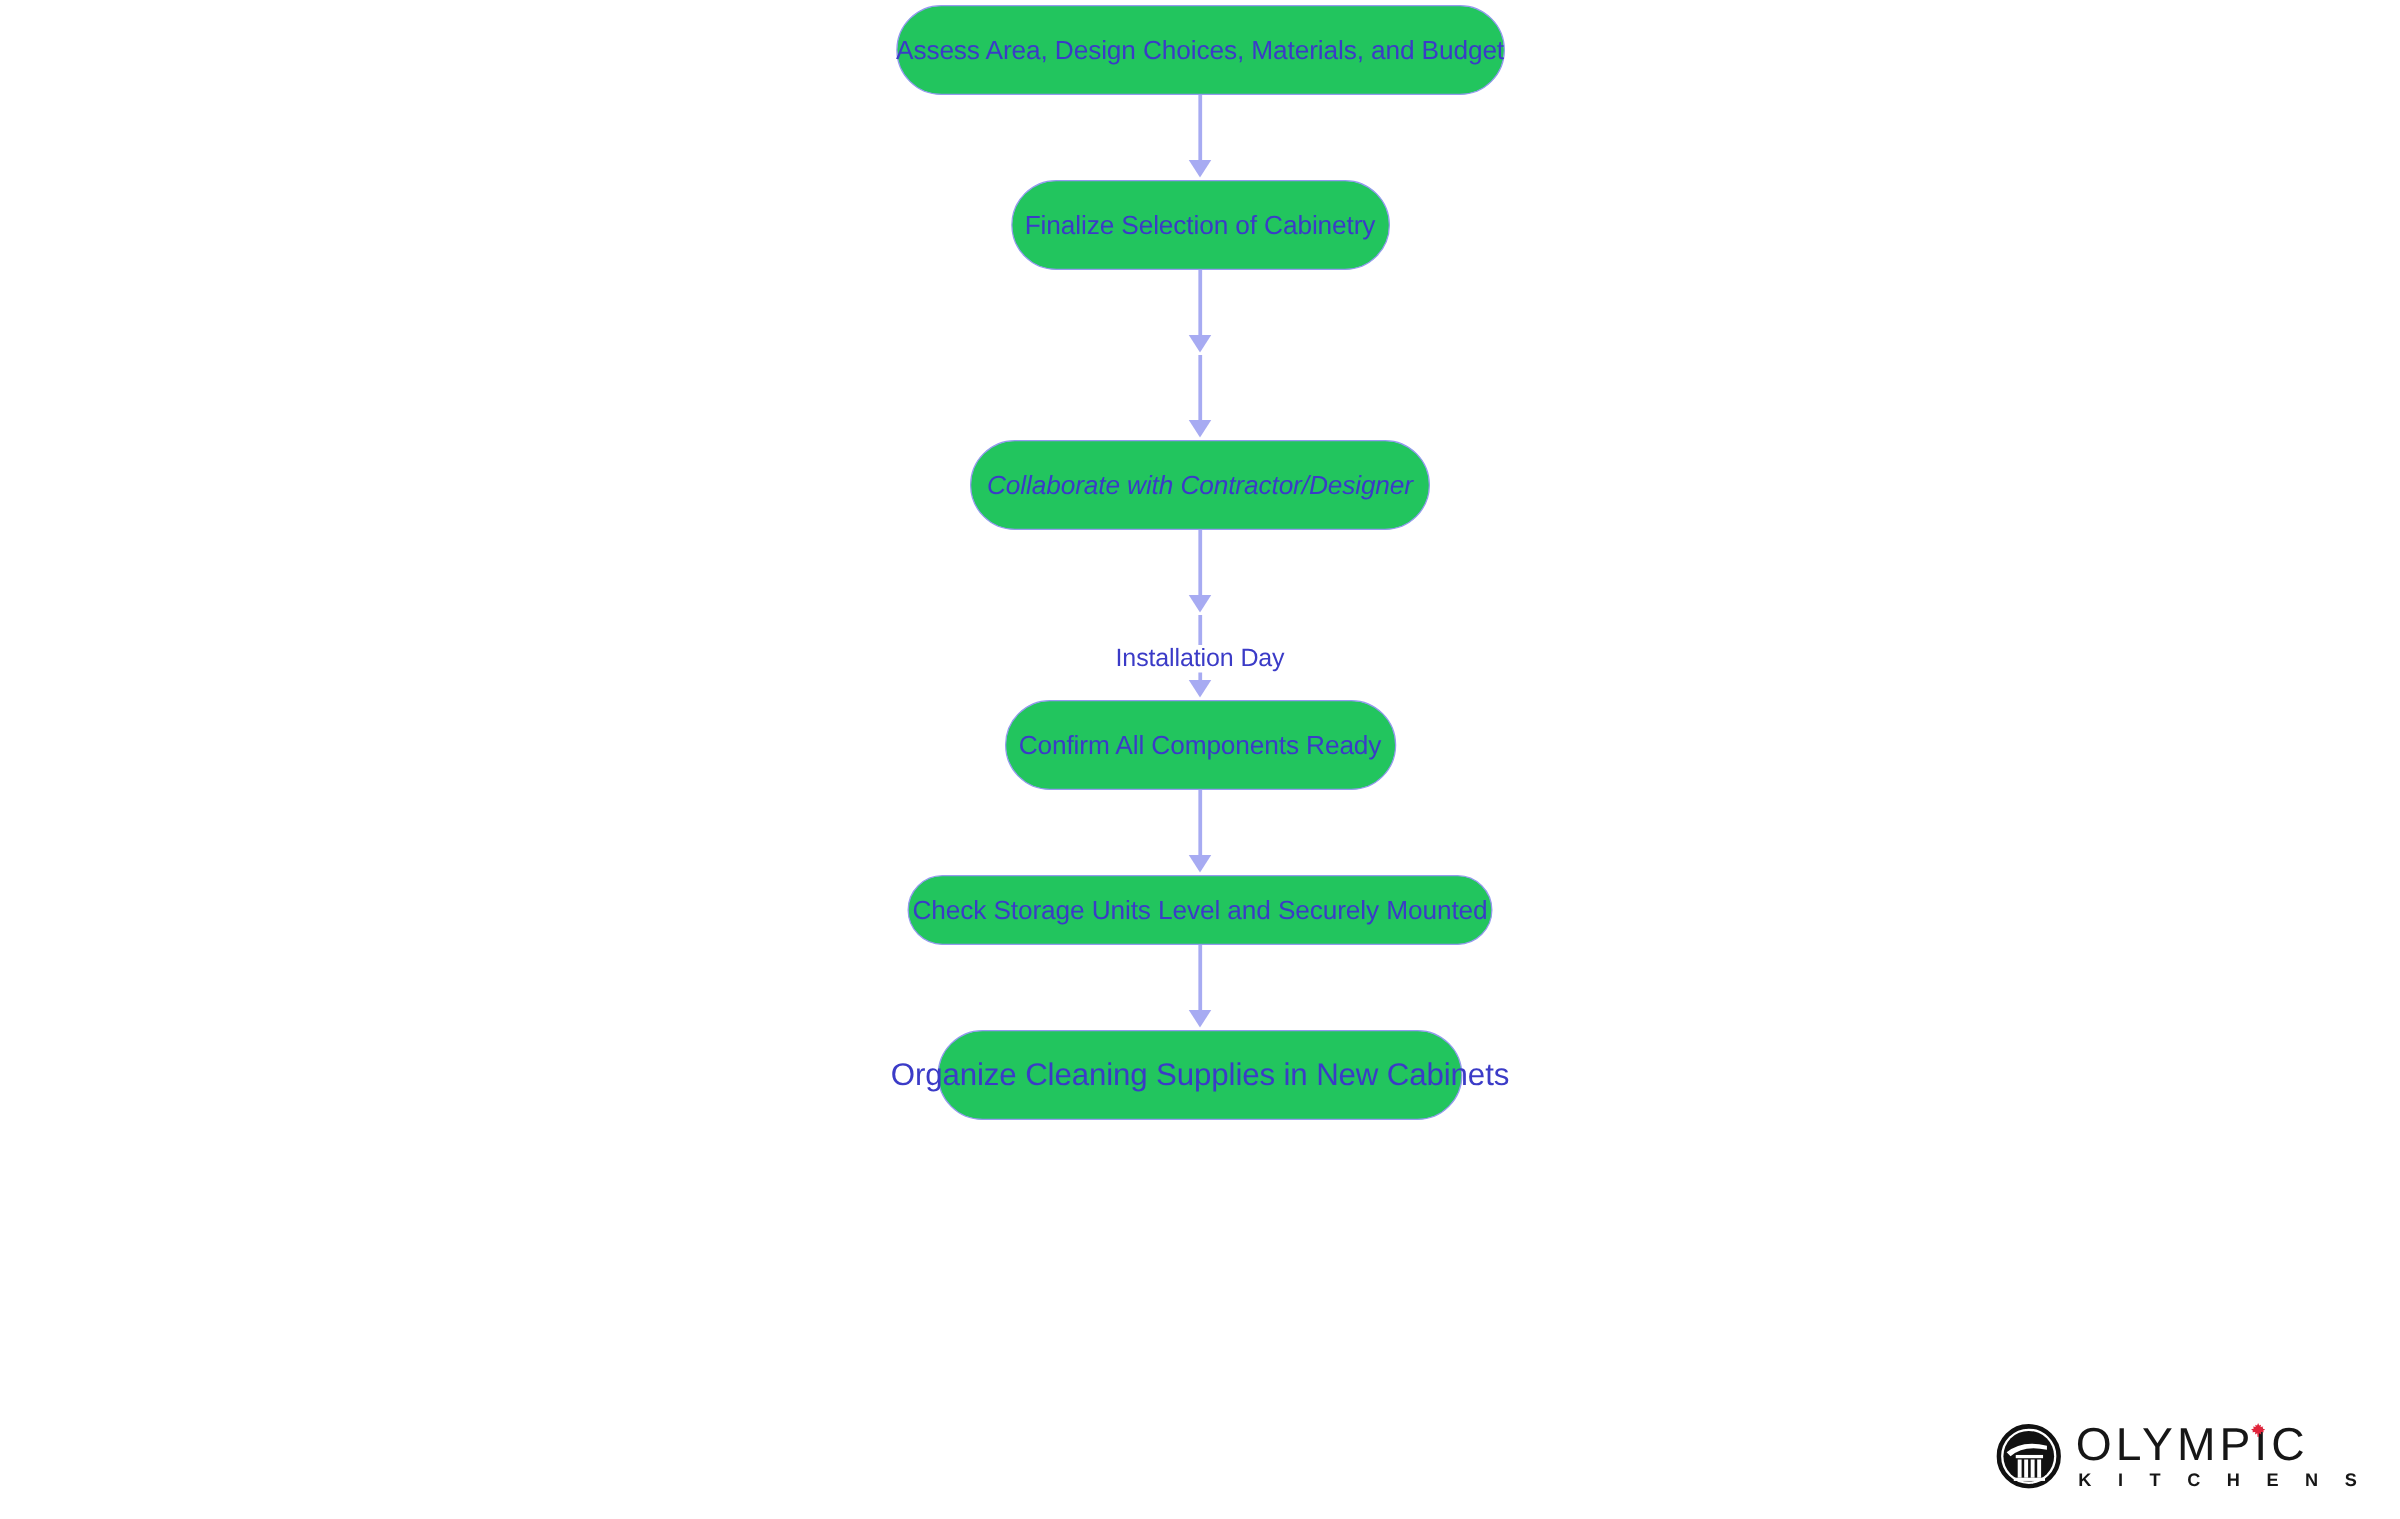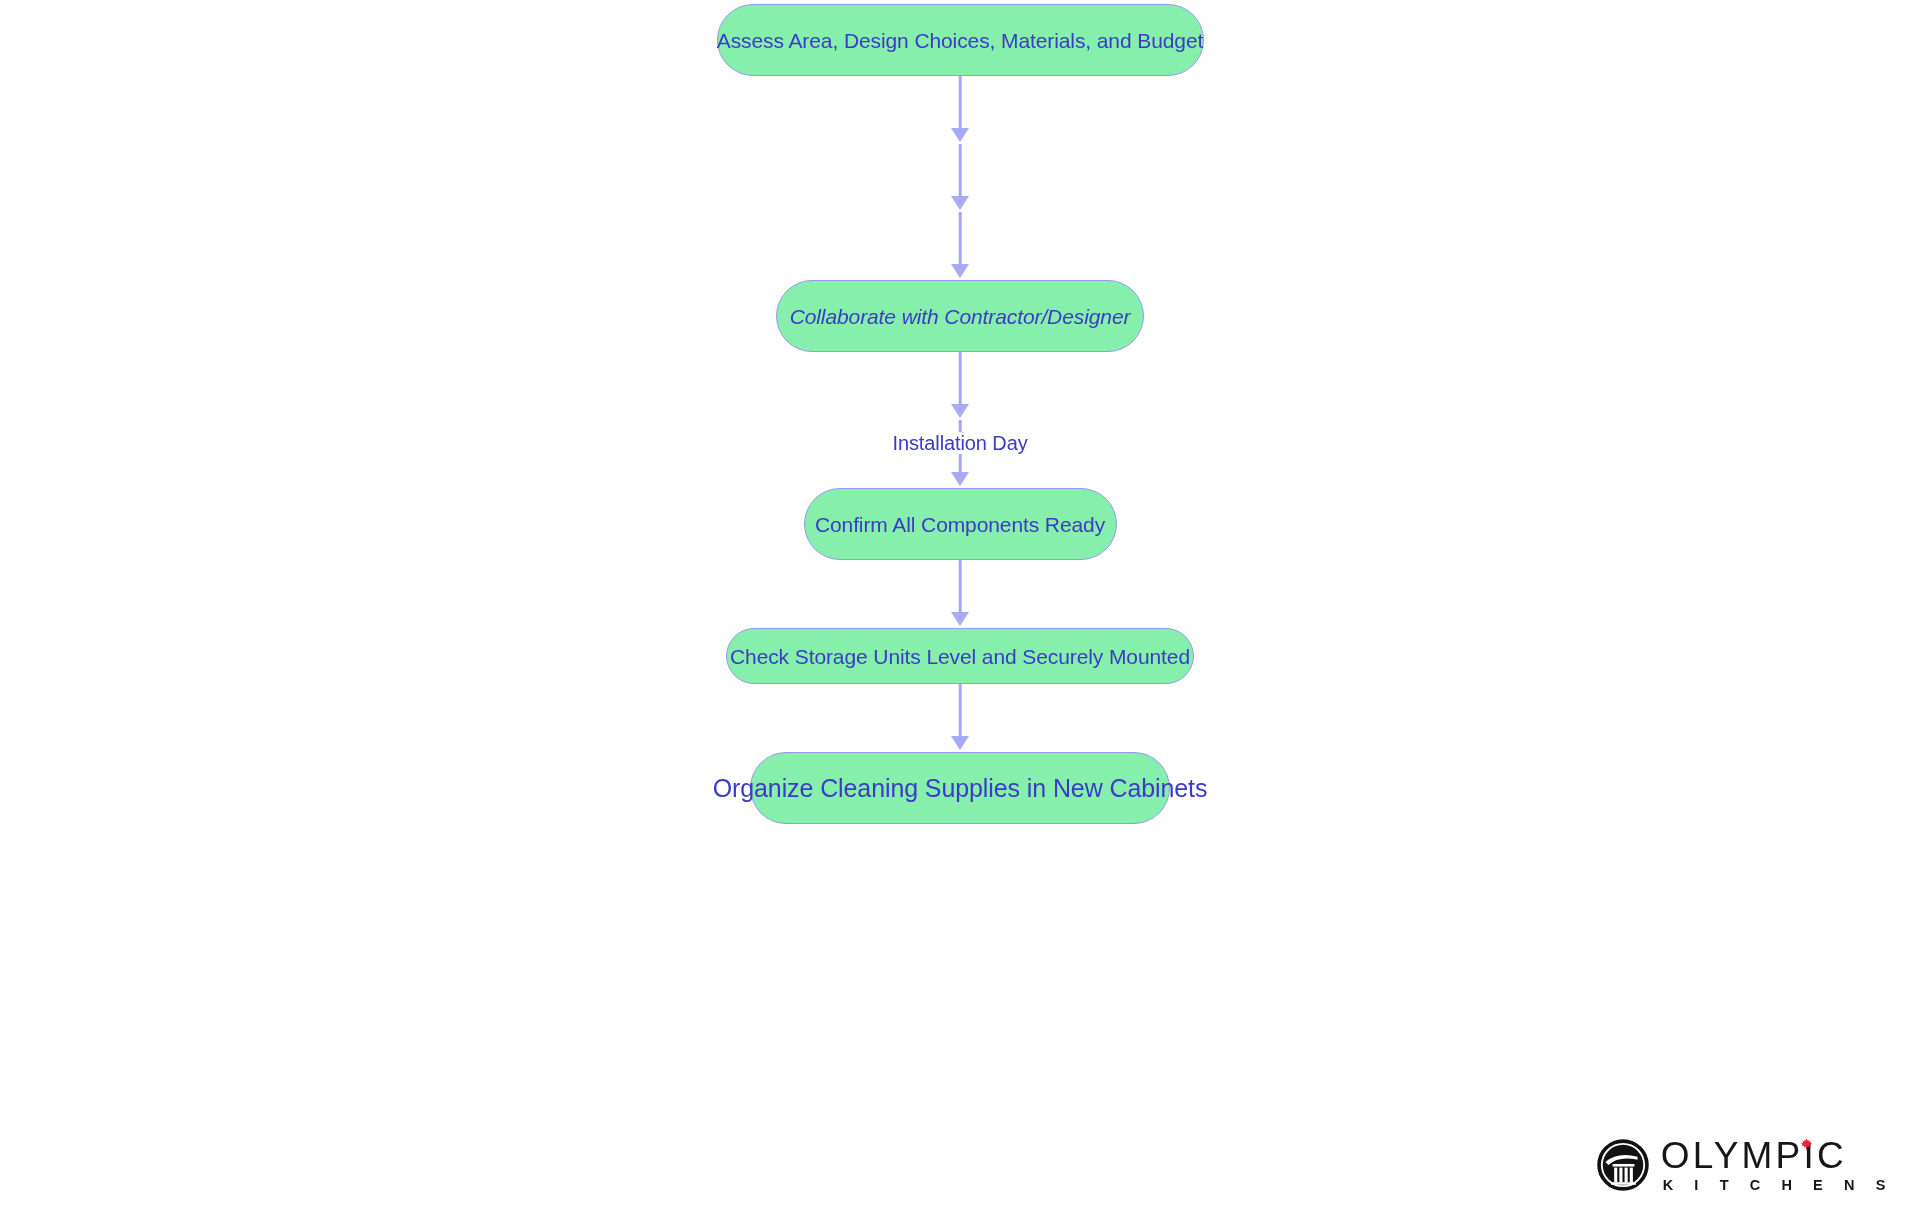--- a/index.html
+++ b/index.html
@@ -29,21 +29,21 @@
     top: 0;
     width: 1920px;
     display: flex;
     flex-direction: column;
     align-items: center;
   }
 
   .node {
     position: relative;
     box-sizing: border-box;
-    background: #86efac;
+    background: #22c55e;
     border: 1.4px solid #9499ee;
     border-radius: 999px;
     color: #3b3bc7;
     display: flex;
     align-items: center;
     justify-content: center;
     white-space: nowrap;
     letter-spacing: -0.1px;
     font-weight: 400;
   }
@@ -94,21 +94,21 @@
     border-right: 9px solid transparent;
     border-top: 14px solid #a7abf2;
   }
   .conn-arrow.short { top: 52px; }
   .conn-arrow.labeled { top: 52px; }
 
   .edge-label {
     position: absolute;
     left: 50%;
     transform: translateX(-50%);
-    top: 12px;
+    top: 24px;
     background: #ffffff;
     padding: 1px 9px;
     color: #3b3bc7;
     font-size: 20px;
     line-height: 1;
     white-space: nowrap;
     letter-spacing: -0.1px;
   }
 
   
@@ -168,20 +168,23 @@
 
     <div class="node n0">
       <span class="node-label">Assess Area, Design Choices, Materials, and Budget</span>
     </div>
 
     <div class="connector short">
       <div class="conn-line short"></div>
       <div class="conn-arrow short"></div>
     </div>
 
+    <div class="node n1">
+      <span class="node-label">Finalize Selection of Cabinetry</span>
+    </div>
 
     <div class="connector short">
       <div class="conn-line short"></div>
       <div class="conn-arrow short"></div>
     </div>
 
 
     <div class="connector short">
       <div class="conn-line short"></div>
       <div class="conn-arrow short"></div>

